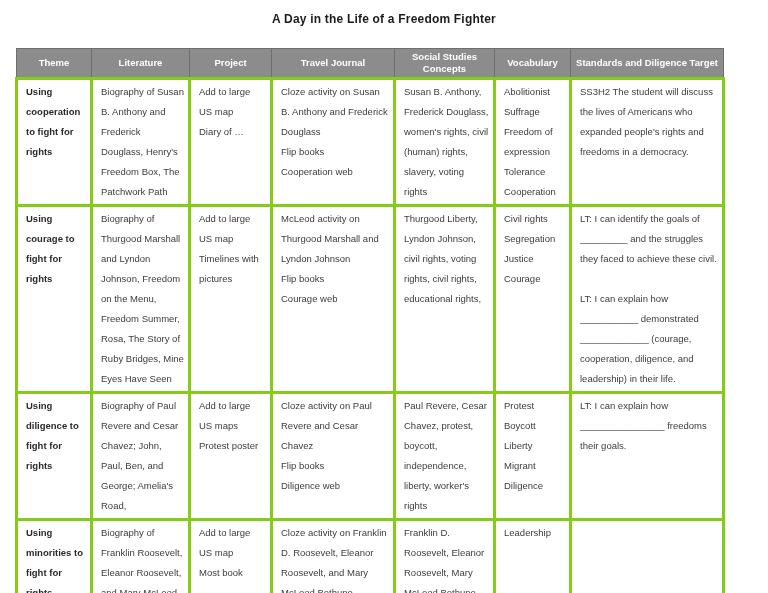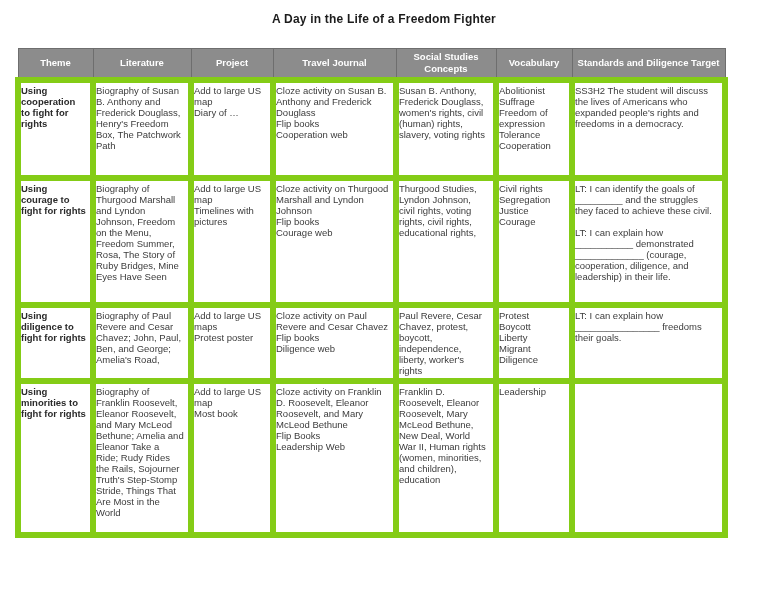--- a/index.html
+++ b/index.html
@@ -40,26 +40,26 @@
     font-size: 9.5px;
     font-weight: bold;
     text-align: center;
     vertical-align: middle;
     border: 1px solid #6e6e6e;
     padding: 2px 3px;
     line-height: 12px;
     height: 24px;
   }
   .lesson-table td {
-    border: 6px solid #84cc16;
+    border: 3px solid #84cc16;
     vertical-align: top;
     font-size: 9.5px;
-    line-height: 11px;
+    line-height: 20px;
     color: #3c3c3c;
-    padding: 2px 4px 2px 0;
+    padding: 2px 4px 2px 8px;
     white-space: pre-wrap;
     overflow-wrap: break-word;
     background: #ffffff;
   }
   .lesson-table td.theme-cell {
     font-weight: bold;
     color: #2a2a2a;
   }
   .r1 td { height: 88px; }
   .r2 td { height: 117px; }
@@ -109,24 +109,24 @@
 Freedom of expression
 Tolerance
 Cooperation</td>
         <td>SS3H2 The student will discuss the lives of Americans who expanded people's rights and freedoms in a democracy.</td>
       </tr>
       <tr class="r2">
         <td class="theme-cell">Using courage to fight for rights</td>
         <td>Biography of Thurgood Marshall and Lyndon Johnson, Freedom on the Menu, Freedom Summer, Rosa, The Story of Ruby Bridges, Mine Eyes Have Seen</td>
         <td>Add to large US map
 Timelines with pictures</td>
-        <td>Cloze activity on Thurgood Marshall and Lyndon Johnson
+        <td>McLeod activity on Thurgood Marshall and Lyndon Johnson
 Flip books
 Courage web</td>
-        <td>Thurgood Studies, Lyndon Johnson, civil rights, voting rights, civil rights, educational rights,</td>
+        <td>Thurgood Liberty, Lyndon Johnson, civil rights, voting rights, civil rights, educational rights,</td>
         <td>Civil rights
 Segregation
 Justice
 Courage</td>
         <td>LT: I can identify the goals of _________ and the struggles they faced to achieve these civil.
 
 LT: I can explain how ___________ demonstrated _____________ (courage, cooperation, diligence, and leadership) in their life.</td>
       </tr>
       <tr class="r3">
         <td class="theme-cell">Using diligence to fight for rights</td>

